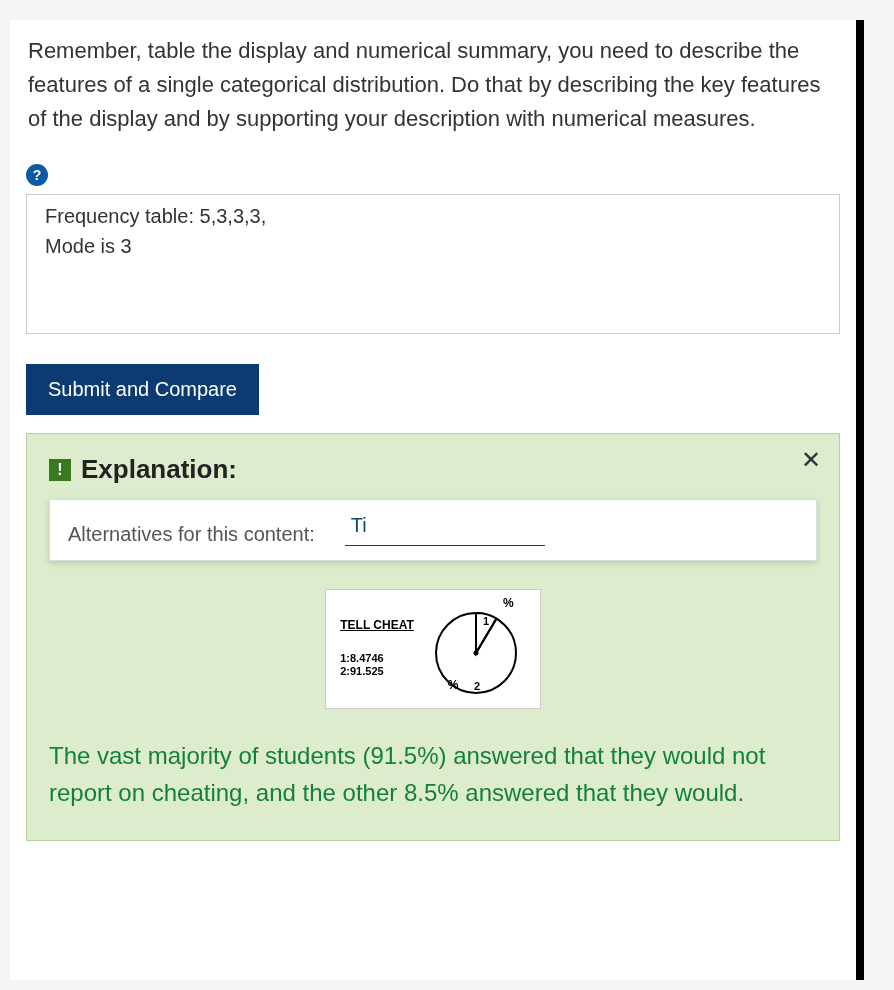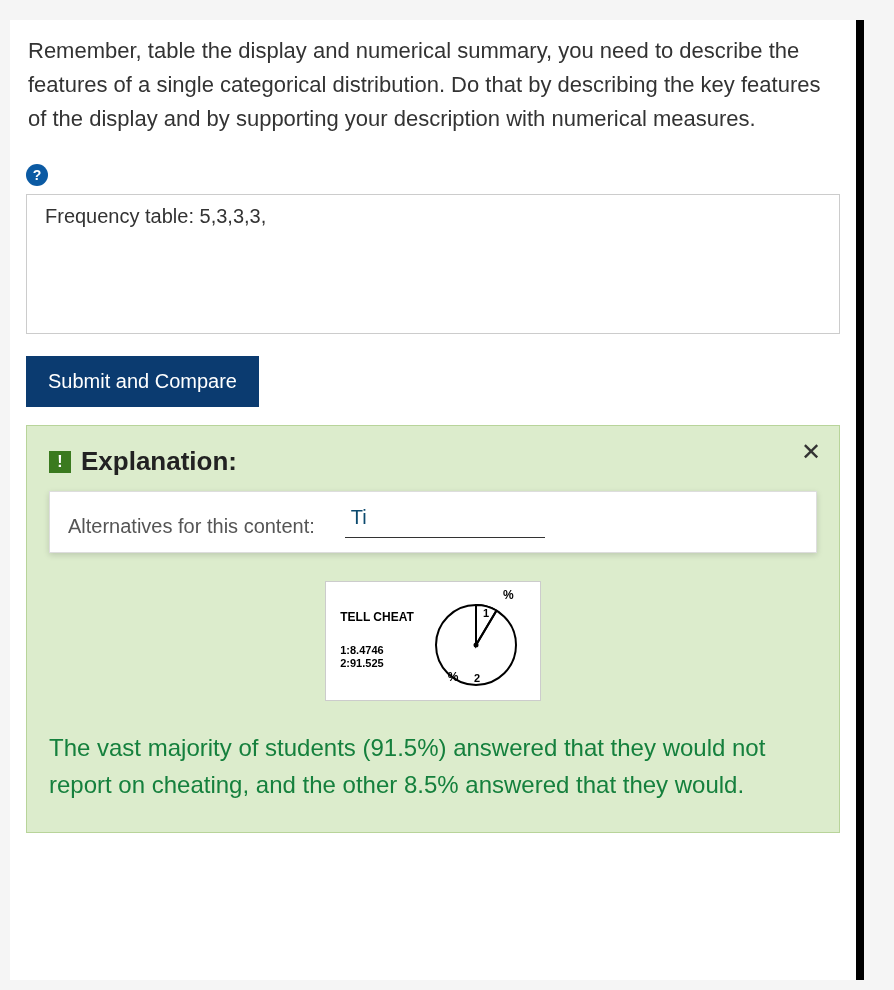--- a/index.html
+++ b/index.html
@@ -50,20 +50,21 @@
     line-height: 1.5;
   }
   .submit-btn {
     background: #0b3b70;
     color: #fff;
     border: none;
     font-size: 20px;
     padding: 14px 22px;
     margin-left: 6px;
     cursor: pointer;
+    margin-top: 8px;
   }
   .explanation-panel {
     background: #dceccc;
     border: 1px solid #b8d49a;
     margin: 18px 6px 0 6px;
     padding: 20px 22px 28px 22px;
     position: relative;
   }
   .exp-header {
     display: flex;
@@ -133,20 +134,21 @@
     align-items: center;
   }
   .chart-left {
     font-size: 11px;
     color: #000;
     line-height: 1.2;
     font-weight: bold;
     text-align: left;
   }
   .chart-left .ct-title {
+    text-decoration: underline;
     font-size: 12px;
     margin-bottom: 20px;
   }
   .pie-wrap {
     position: relative;
     width: 100px;
     height: 100px;
   }
   .pie-wrap svg { display:block; }
   .pct-label {
@@ -168,20 +170,21 @@
 <body>
 
 <div class="content-wrap">
 
   <p class="instructions">Remember, table the display and numerical summary, you need to describe the features of a single categorical distribution. Do that by describing the key features of the display and by supporting your description with numerical measures.</p>
 
   <div class="help-icon">?</div>
 
   <div class="answer-box">
     <div>Frequency table: 5,3,3,3,</div>
+    <div>Mode is 3</div>
   </div>
 
   <button class="submit-btn">Submit and Compare</button>
 
   <div class="explanation-panel">
     <div class="close-x">✕</div>
 
     <div class="exp-header">
       <span class="exp-flag">!</span>
       <span class="exp-title">Explanation:</span>

